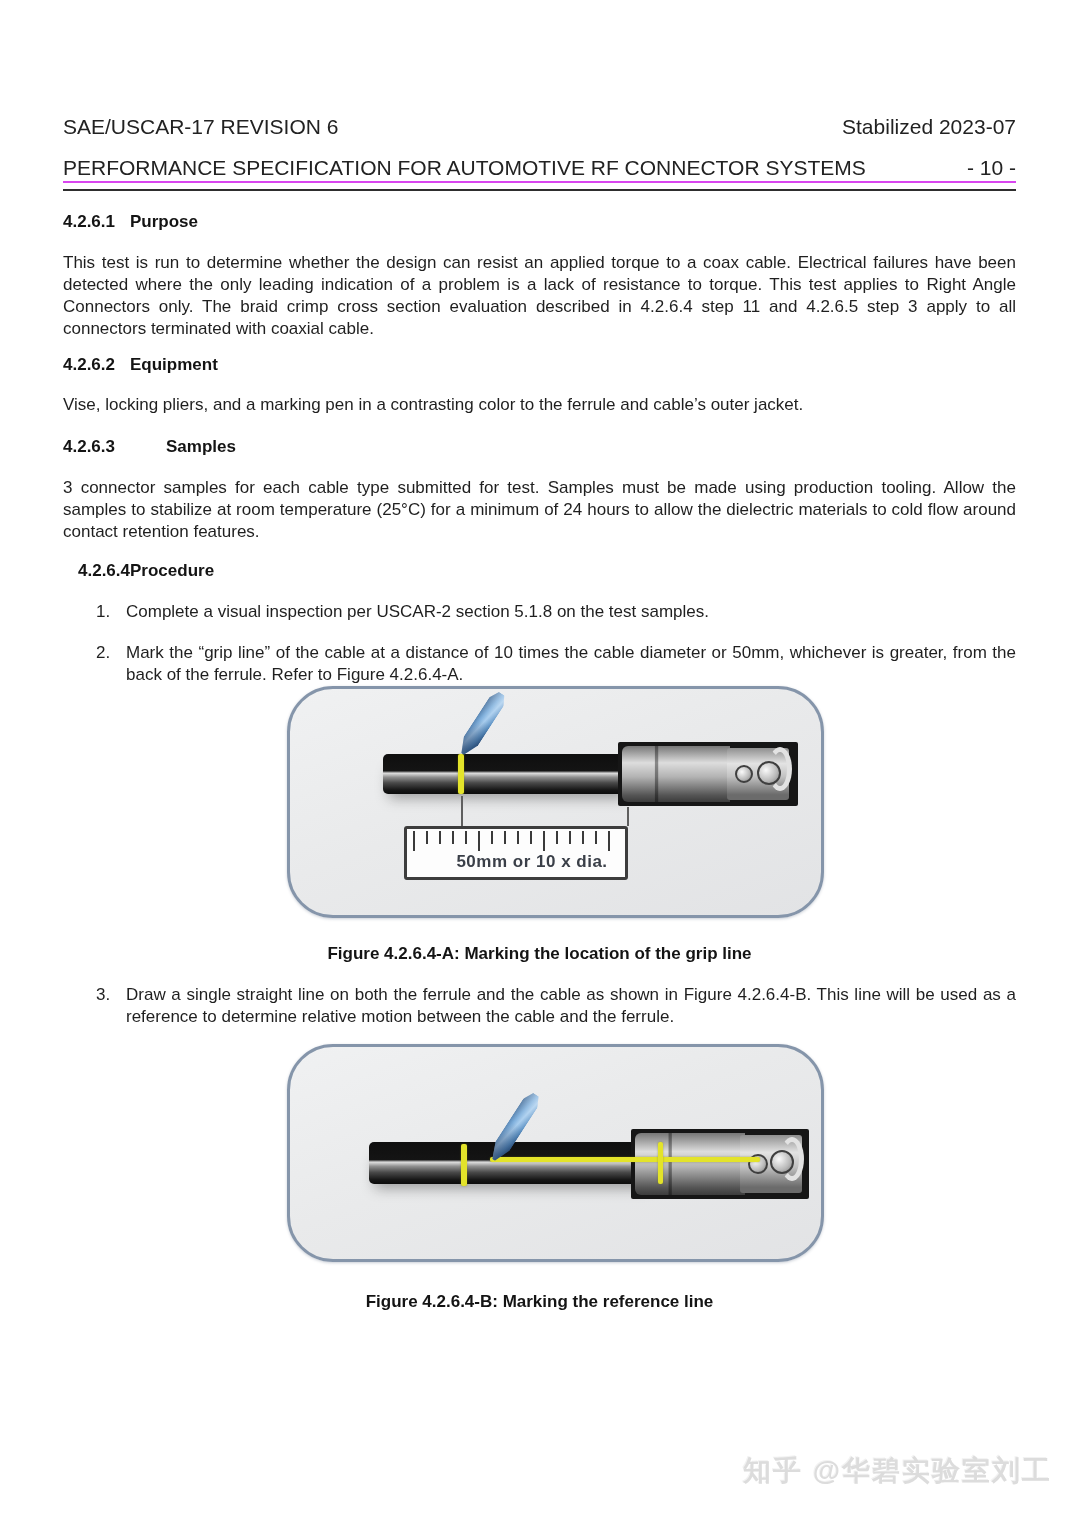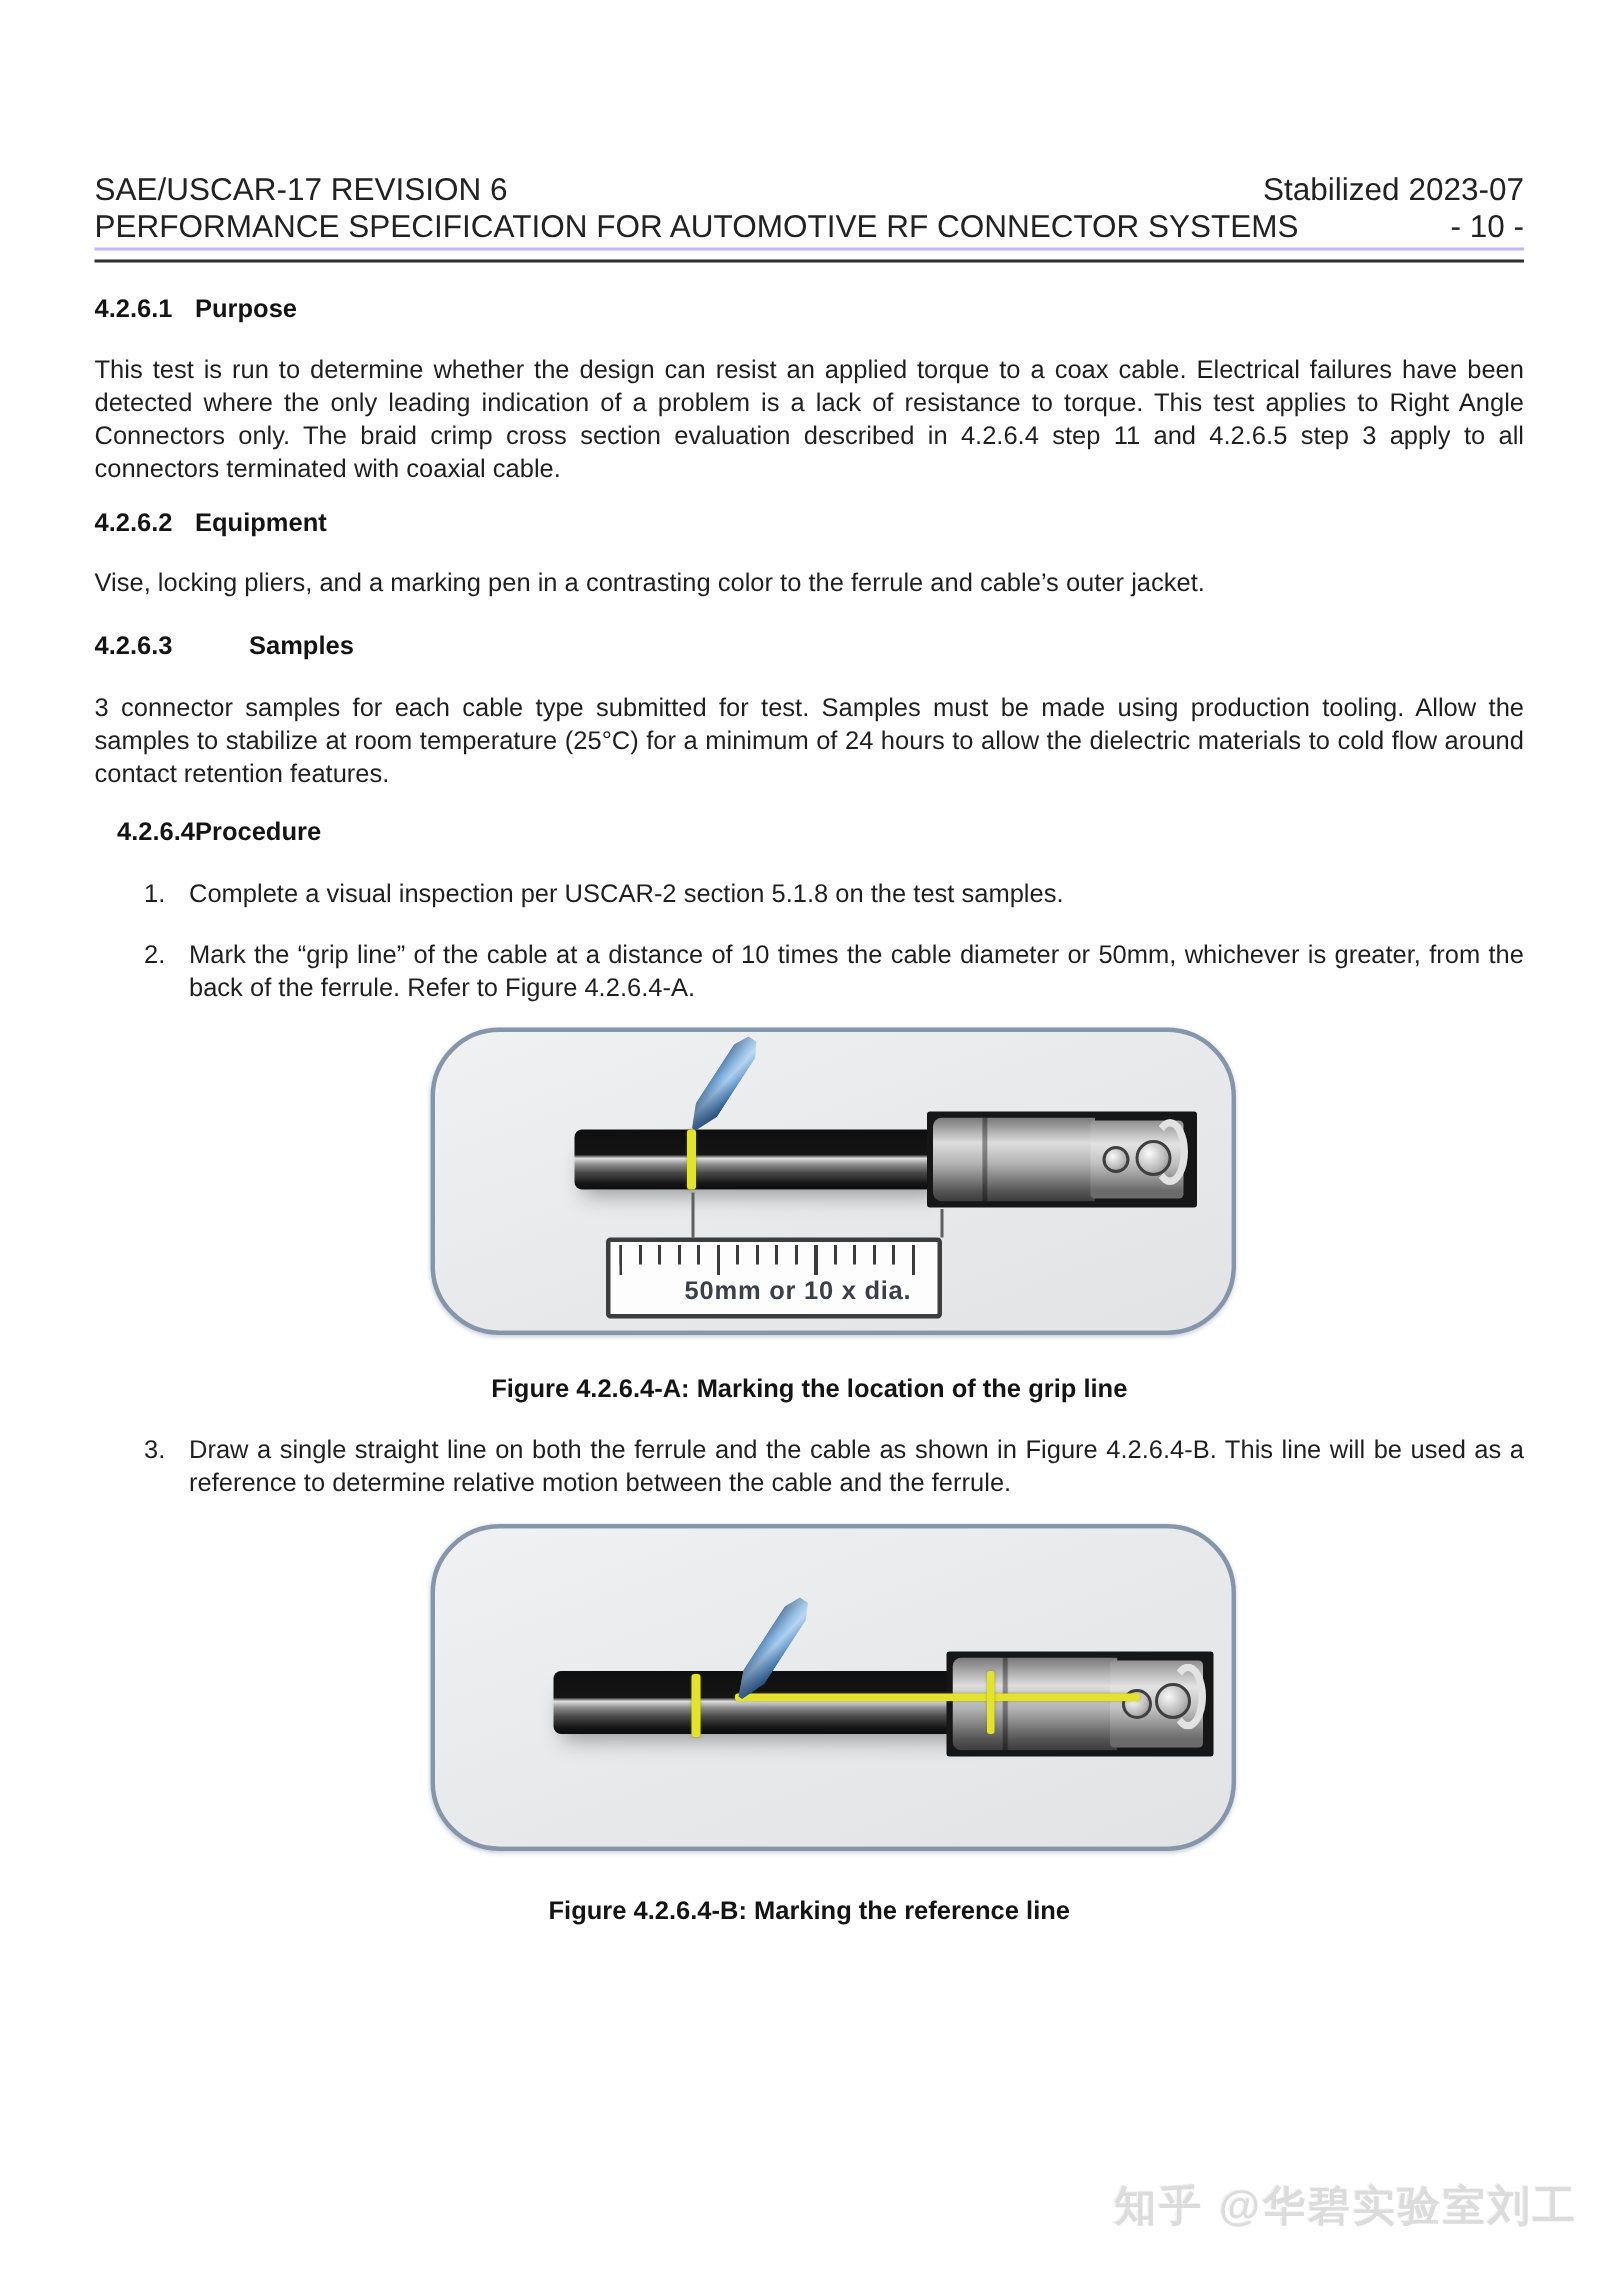--- a/index.html
+++ b/index.html
@@ -9,21 +9,21 @@
     margin:0 auto;
     background:#ffffff;
     font-family:"Liberation Sans","DejaVu Sans",sans-serif;
     color:#1f1f1f;
     overflow:hidden;
   }
   .content{padding:0 64px 0 63px;}
   
   .hrow{display:flex;justify-content:space-between;font-size:21px;line-height:21px;color:#222;}
   .hrow1{margin-top:116px;}
-  .hrow2{margin-top:4px;padding-bottom:3px;border-bottom:2px solid #c4b5fd;}
+  .hrow2{margin-top:20px;padding-bottom:3px;border-bottom:2px solid #d946ef;}
   .hrule{height:2px;background:#2e2e2e;margin-top:6px;}
   
   .sec{display:flex;font-size:17px;line-height:22px;font-weight:700;color:#141414;}
   .sec .h-num{min-width:67px;}
   .h426{margin-top:28px;}
   .h4261{margin-top:20px;}
   .h4262{margin-top:14px;}
   .h4263{margin-top:20px;gap:36px;}
   .h4264{margin-top:17px;text-align:right;}
   .para{font-size:17px;line-height:22px;text-align:justify;color:#1f1f1f;}
@@ -37,21 +37,21 @@
   .figbox{
     position:relative;
     margin-left:224px;
     width:537px;
     border:3px solid #8595aa;
     border-radius:46px;
     background:linear-gradient(160deg,#f0f1f2 0%,#e9eaeb 45%,#e2e3e5 100%);
     box-shadow:0 1px 3px rgba(40,60,90,.25);
     box-sizing:border-box;
   }
-  .figA{margin-top:15px;height:205px;}
+  .figA{height:232px;}
   .figB{margin-top:16px;height:218px;}
   .cable{
     position:absolute;
     background:linear-gradient(180deg,#0f0f0f 0%,#141414 42%,#dedede 48%,#8f8f8f 58%,#4a4a4a 72%,#161616 90%,#0c0c0c 100%);
     border-radius:5px 0 0 5px;
     box-shadow:0 10px 14px -6px rgba(0,0,0,.35);
   }
   .ferrule-frame{position:absolute;background:#161616;border-radius:2px;}
   .sleeve{
     position:absolute;

